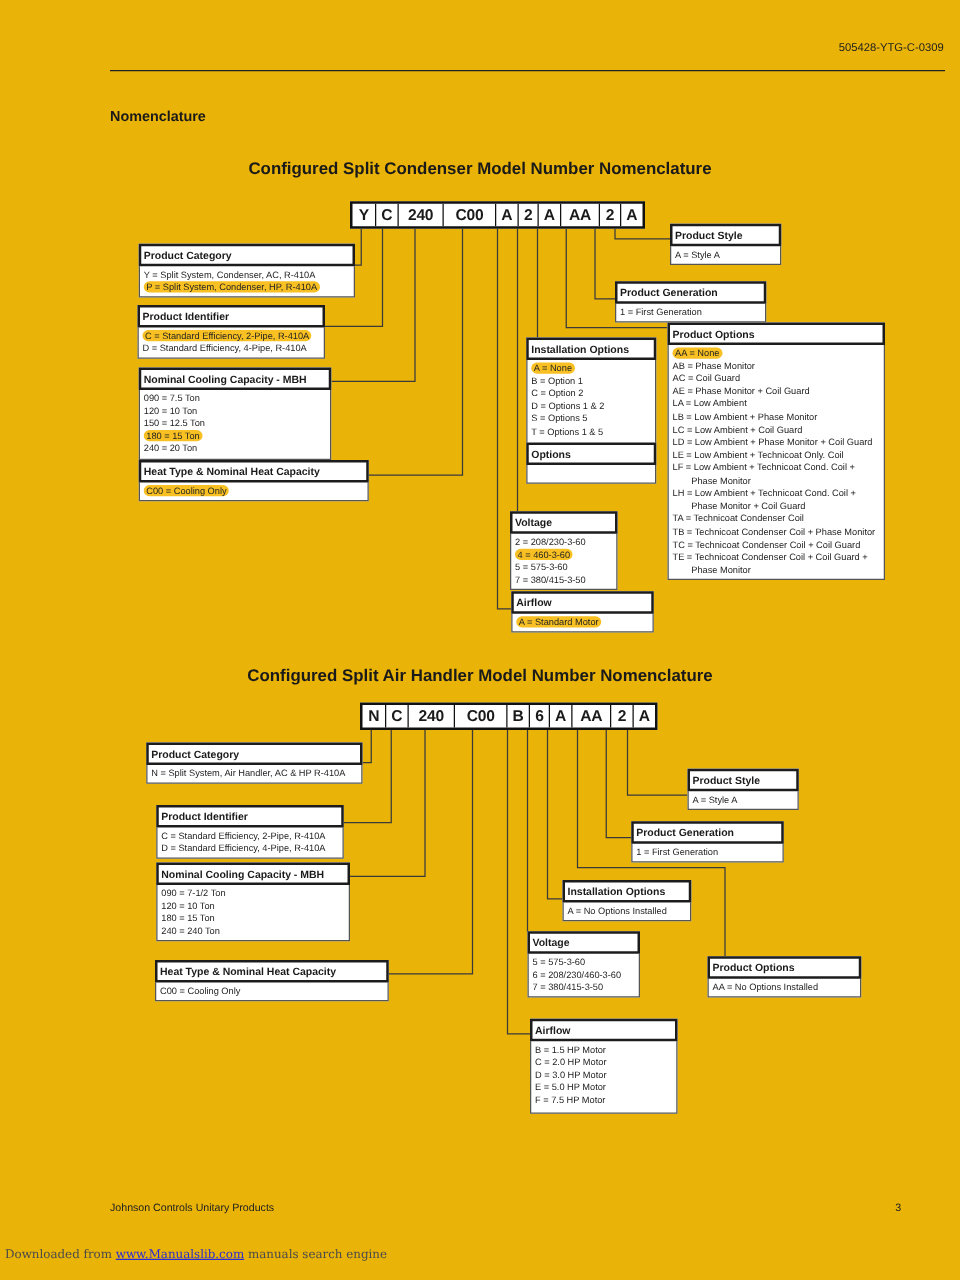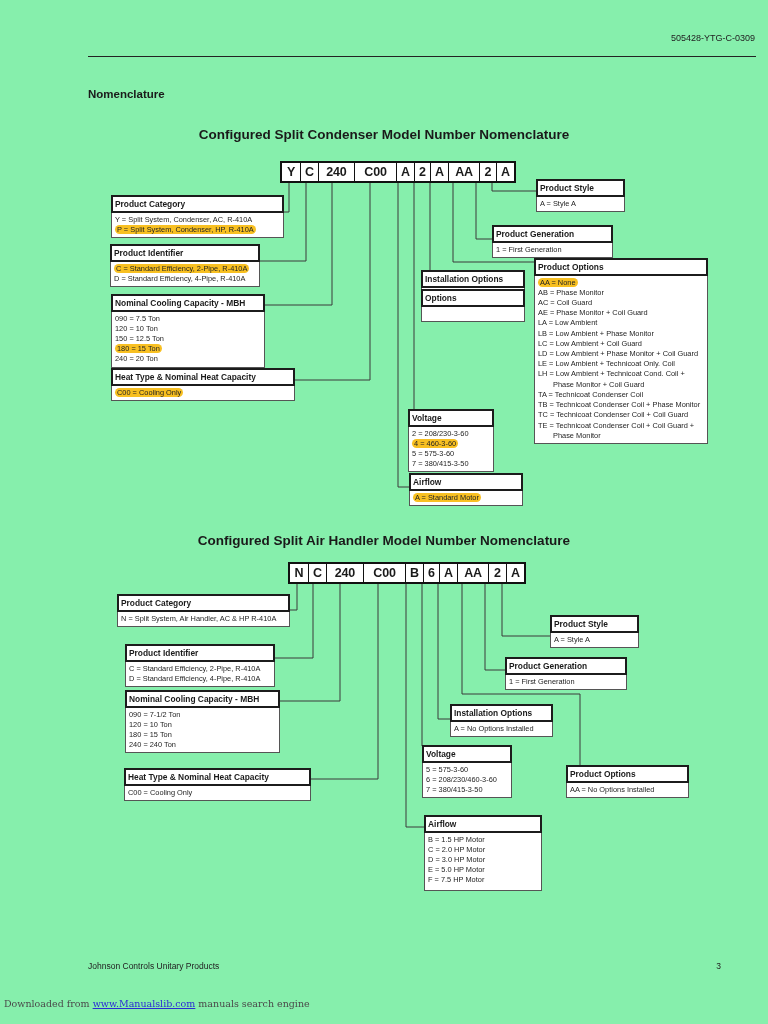--- a/index.html
+++ b/index.html
@@ -1,17 +1,17 @@
 <!DOCTYPE html>
 <html><head>
 <meta charset="utf-8">
 <style>
   html,body { margin:0; padding:0; background:#fff; }
   .page {
-    position:relative; width:768px; height:1024px; background:#86efac;
+    position:relative; width:768px; height:1024px; background:#eab308;
     font-family:"Liberation Sans", sans-serif; color:#1a1a1a; overflow:hidden;
   }
   .abs { position:absolute; }
   .doc-number { top:33px; right:13px; font-size:9px; color:#222; }
   .head-rule { top:56px; left:88px; right:12px; border-top:1.2px solid #222; height:0; }
   .section-heading { top:88px; left:88px; font-size:11.5px; font-weight:700; }
   .diagram-title { left:0; right:0; text-align:center; font-size:13.5px; font-weight:700; }
   .lines { position:absolute; left:0; top:0; width:768px; height:1024px; pointer-events:none; }
   .lines polyline { fill:none; stroke:#3a3a3a; stroke-width:1; }
   .model { position:absolute; display:flex; border:2px solid #111; background:#fff; box-sizing:border-box; }
@@ -109,20 +109,28 @@
         </div>
       </div>
       <div class="nbox" style="left: 111px; top: 368px; width: 184px;">
         <div class="hdr">Heat Type &amp; Nominal Heat Capacity</div>
         <div class="items">
           <div class="nitem"><span class="hl" style="background: rgb(248, 192, 34);">C00 = Cooling Only</span></div>
         </div>
       </div>
       <div class="nbox" style="left: 421px; top: 270px; width: 104px;">
         <div class="hdr">Installation Options</div>
+        <div class="items">
+          <div class="nitem"><span class="hl" style="background: rgb(248, 192, 34);">A = None</span></div>
+          <div class="nitem"><span>B = Option 1</span></div>
+          <div class="nitem"><span>C = Option 2</span></div>
+          <div class="nitem"><span>D = Options 1 &amp; 2</span></div>
+          <div class="nitem"><span>S = Options 5</span></div>
+          <div class="nitem"><span>T = Options 1 &amp; 5</span></div>
+        </div>
         <div class="hdr subhdr">Options</div>
       </div>
       <div class="nbox" style="left: 408px; top: 409px; width: 86px;">
         <div class="hdr">Voltage</div>
         <div class="items">
           <div class="nitem"><span>2 = 208/230-3-60</span></div>
           <div class="nitem"><span class="hl" style="background: rgb(248, 192, 34);">4 = 460-3-60</span></div>
           <div class="nitem"><span>5 = 575-3-60</span></div>
           <div class="nitem"><span>7 = 380/415-3-50</span></div>
         </div>
@@ -150,20 +158,21 @@
         <div class="items">
           <div class="nitem"><span class="hl" style="background: rgb(248, 192, 34);">AA = None</span></div>
           <div class="nitem"><span>AB = Phase Monitor</span></div>
           <div class="nitem"><span>AC = Coil Guard</span></div>
           <div class="nitem"><span>AE = Phase Monitor + Coil Guard</span></div>
           <div class="nitem"><span>LA = Low Ambient</span></div>
           <div class="nitem"><span>LB = Low Ambient + Phase Monitor</span></div>
           <div class="nitem"><span>LC = Low Ambient + Coil Guard</span></div>
           <div class="nitem"><span>LD = Low Ambient + Phase Monitor + Coil Guard</span></div>
           <div class="nitem"><span>LE = Low Ambient + Technicoat Only. Coil</span></div>
+          <div class="nitem"><span>LF = Low Ambient + Technicoat Cond. Coil + Phase Monitor</span></div>
           <div class="nitem"><span>LH = Low Ambient + Technicoat Cond. Coil + Phase Monitor + Coil Guard</span></div>
           <div class="nitem"><span>TA = Technicoat Condenser Coil</span></div>
           <div class="nitem"><span>TB = Technicoat Condenser Coil + Phase Monitor</span></div>
           <div class="nitem"><span>TC = Technicoat Condenser Coil + Coil Guard</span></div>
           <div class="nitem"><span>TE = Technicoat Condenser Coil + Coil Guard + Phase Monitor</span></div>
         </div>
       </div>
       <div class="model" style="left: 288px; top: 562px;">
         <div class="mcell" style="width: 18px;">N</div>
         <div class="mcell" style="width: 17px;">C</div>

